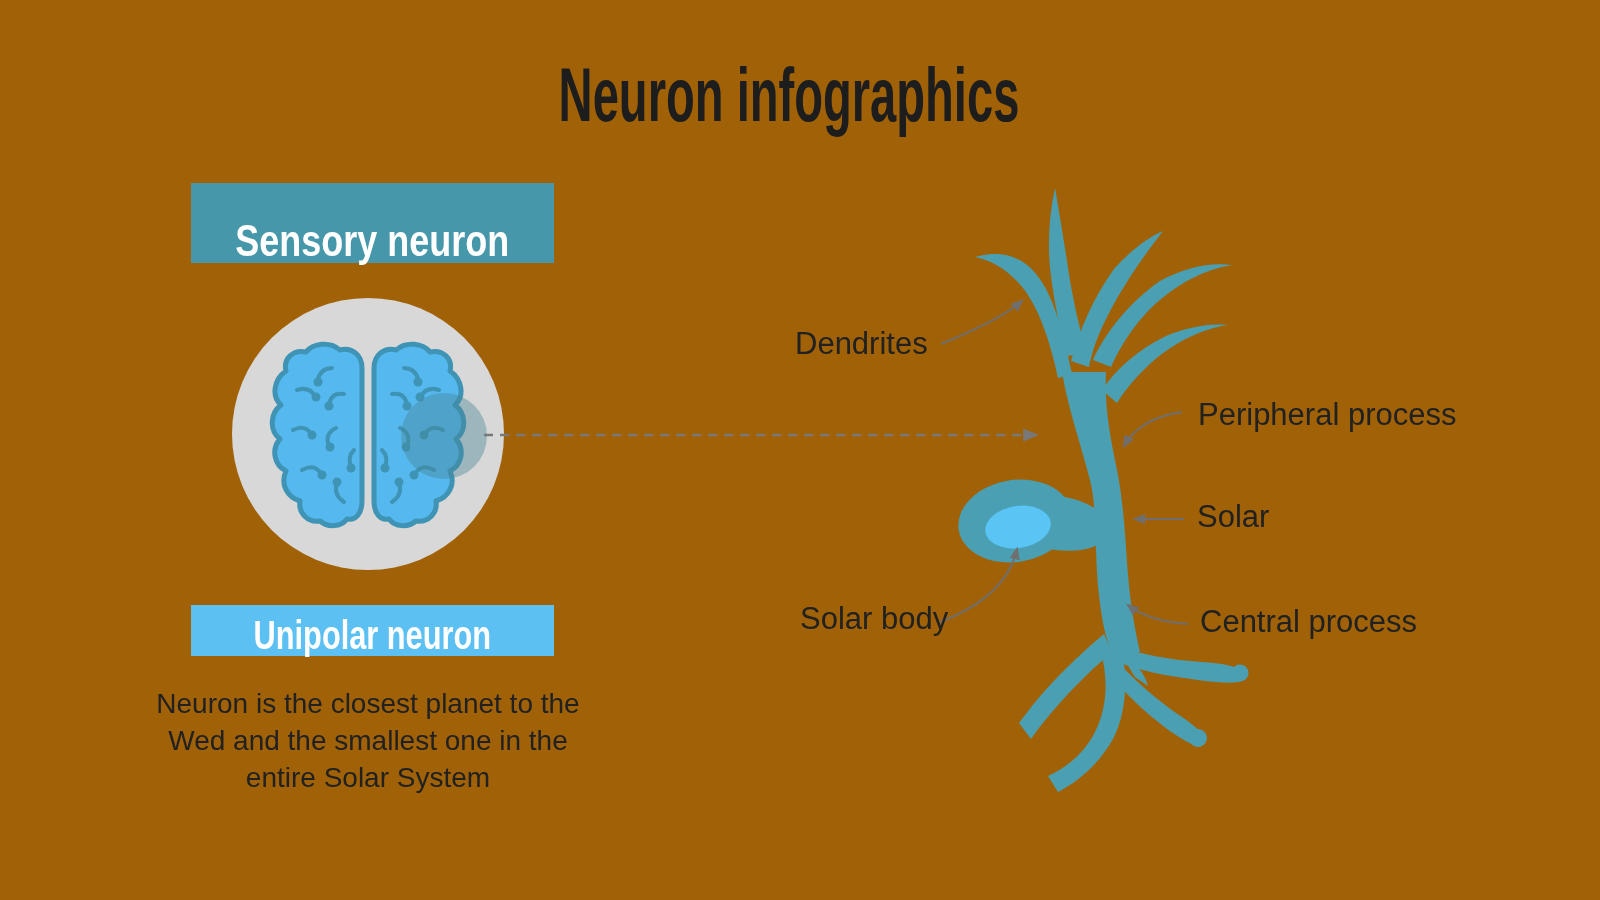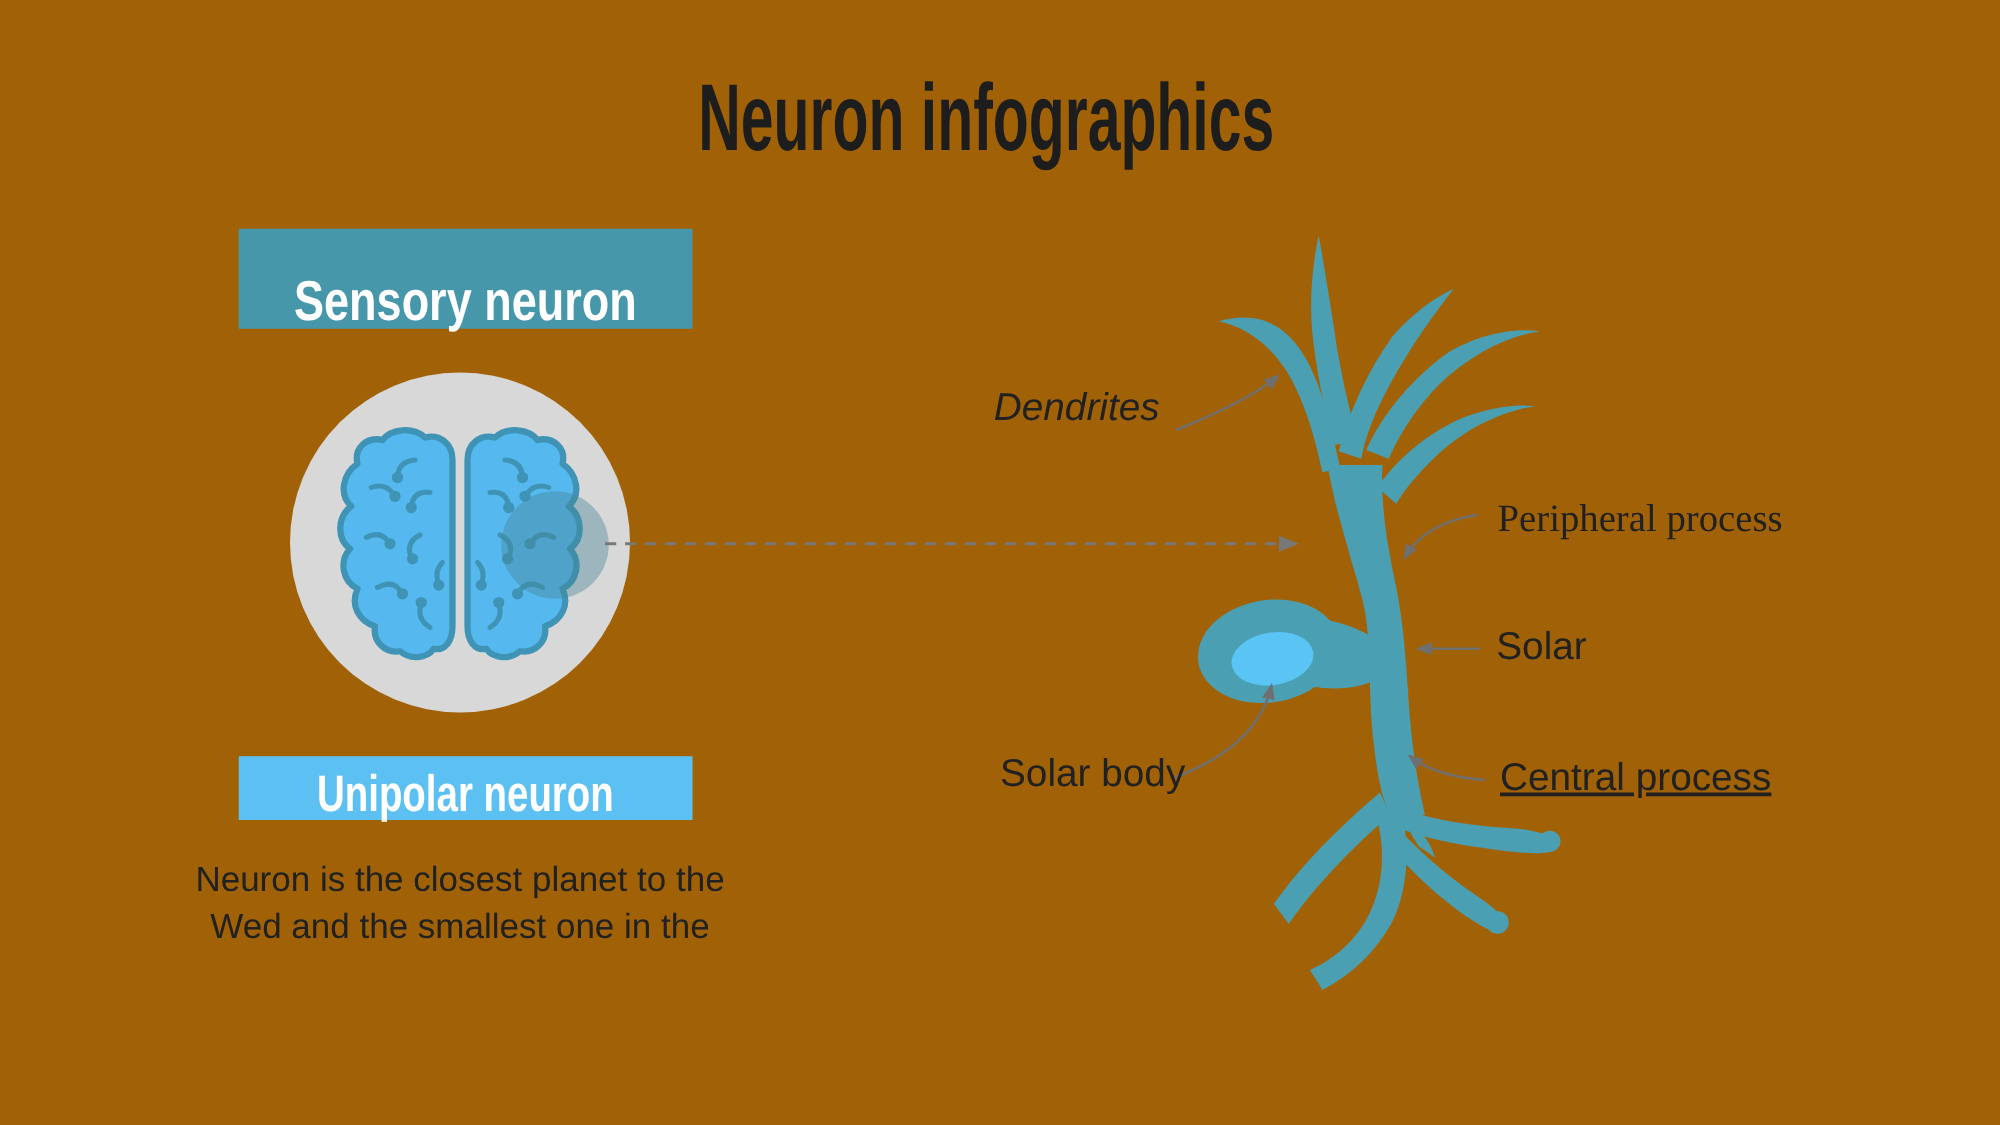--- a/index.html
+++ b/index.html
@@ -25,25 +25,25 @@
   .banner-sensory span{font-size:45px;transform:scaleX(0.80);}
   .banner-unipolar span{font-size:41px;transform:scaleX(0.75);}
   .description{
     position:absolute;left:106px;top:685px;width:524px;
     font-size:28px;line-height:37px;text-align:center;color:var(--text,#212121);
   }
   .diagram-label{
     position:absolute;font-size:31px;line-height:36px;color:var(--text,#212121);
     white-space:nowrap;
   }
-  .lbl-dendrites{left:795px;top:308px;font-style:italic;}
-  .lbl-peripheral{left:1198px;top:397px;font-family:Liberation Serif, serif;}
+  .lbl-dendrites{left:795px;top:326px;}
+  .lbl-peripheral{left:1198px;top:397px;}
   .lbl-axon{left:1197px;top:499px;}
   .lbl-cellbody{left:800px;top:601px;}
-  .lbl-central{left:1200px;top:604px;text-decoration:underline;}
+  .lbl-central{left:1200px;top:604px;}
   
   .gray-circle{fill:var(--circle-gray,#d8d8d8);}
   .brain-body{fill:var(--brain-fill,#55b8ee);stroke:var(--brain-stroke,#3f94b5);stroke-width:5;stroke-linejoin:round;}
   .brain-detail{fill:none;stroke:var(--brain-stroke,#3f94b5);stroke-width:4;stroke-linecap:round;}
   .brain-detail-dot{fill:var(--brain-stroke,#3f94b5);}
   .highlight-circle{fill:var(--highlight,rgba(70,133,150,0.40));}
   .neuron-fill{fill:var(--neuron,#4aa0b2);}
   .nucleus-fill{fill:var(--nucleus,#5ac4f5);}
   .dashed-line{fill:none;stroke:var(--dashed,#787878);stroke-width:2.5;stroke-dasharray:9 7;}
   .pointer-arrow{fill:none;stroke:var(--arrow,#6f6f6f);stroke-width:2;}
@@ -143,20 +143,21 @@
     <span>Sensory neuron</span>
   </div>
 
   <div class="banner banner-unipolar">
     <span>Unipolar neuron</span>
   </div>
 
   <div class="description">
     <div>Neuron is the closest planet to the</div>
     <div>Wed and the smallest one in the</div>
+    <div>entire Solar System</div>
   </div>
 
   <div class="diagram-label lbl-dendrites">Dendrites</div>
   <div class="diagram-label lbl-peripheral">Peripheral process</div>
   <div class="diagram-label lbl-axon">Solar</div>
   <div class="diagram-label lbl-cellbody">Solar body</div>
   <div class="diagram-label lbl-central">Central process</div>
 
 </div>
 

